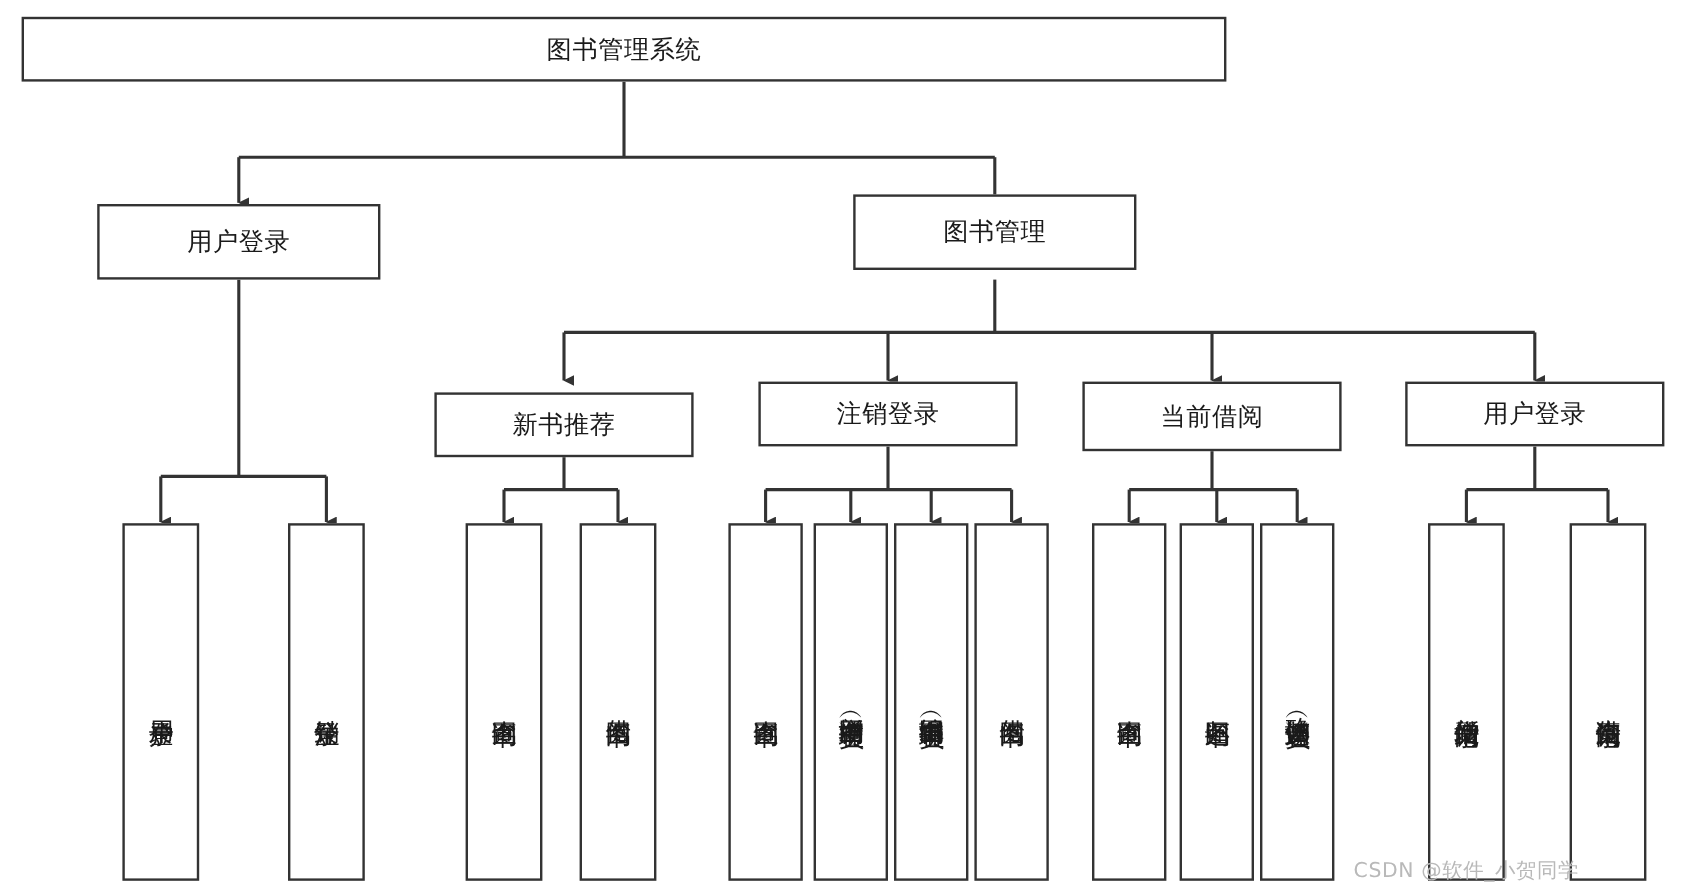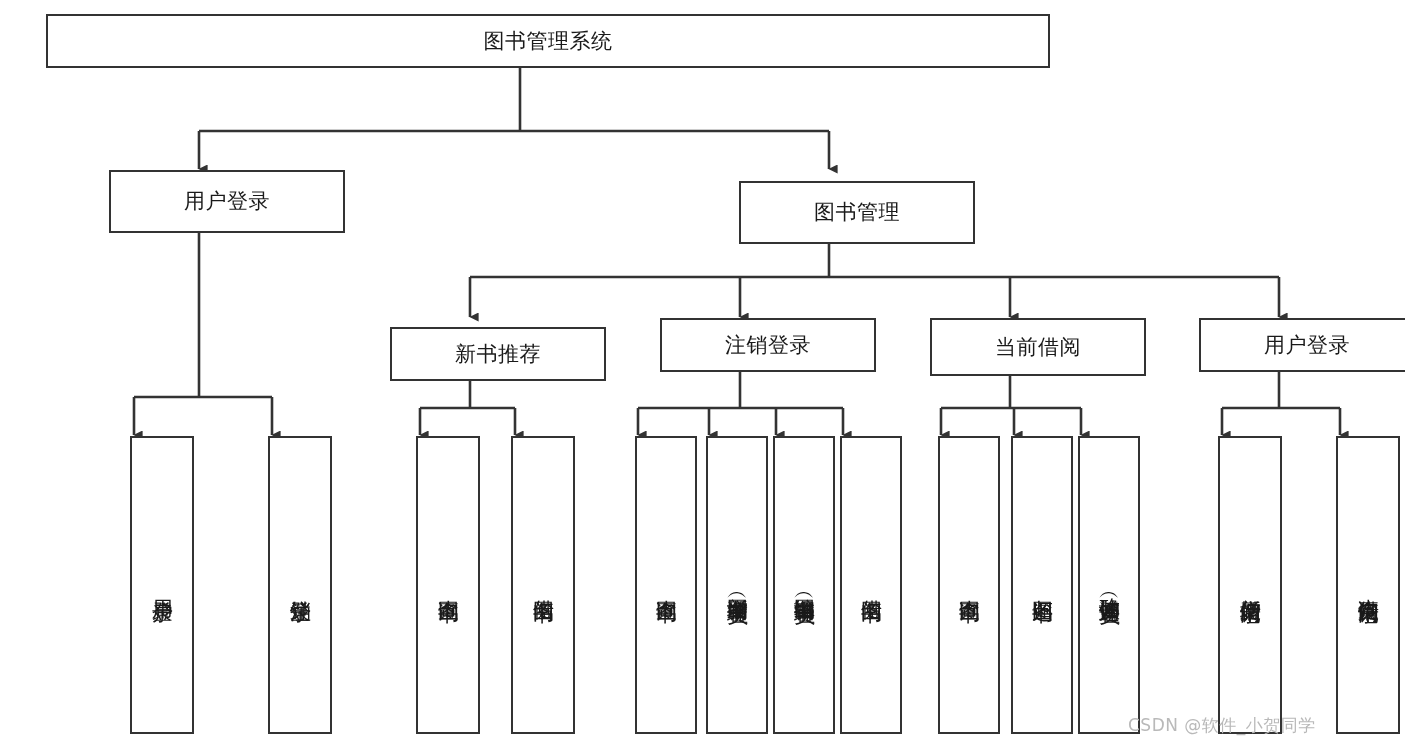--- a/index.html
+++ b/index.html
@@ -27,21 +27,20 @@
   }
   .node {
     position: absolute;
     box-sizing: border-box;
     background: #ffffff;
     border: 2px solid #333333;
     display: flex;
     align-items: center;
     justify-content: center;
     color: #1a1a1a;
-    margin-left: 28px;
   }
   .node.horiz {
     font-size: 21px;
     line-height: 1.25;
     letter-spacing: 0.5px;
   }
   .node.vert {
     font-size: 21px;
     line-height: 1.18;
     letter-spacing: 1px;
@@ -111,21 +110,21 @@
       </g>
   </svg>
 
   <div id="nodes-layer">
       <div class="node horiz" style="left: 18px; top: 14px; width: 1004px; height: 54px;">
         <span class="label">图书管理系统</span>
       </div>
       <div class="node horiz" style="left: 81px; top: 170px; width: 236px; height: 63px;">
         <span class="label">用户登录</span>
       </div>
-      <div class="node horiz" style="left: 711px; top: 181px; width: 236px; height: 63px;">
+      <div class="node horiz" style="left: 711px; top: 162px; width: 236px; height: 63px;">
         <span class="label">图书管理</span>
       </div>
       <div class="node horiz" style="left: 362px; top: 327px; width: 216px; height: 54px;">
         <span class="label">新书推荐</span>
       </div>
       <div class="node horiz" style="left: 632px; top: 318px; width: 216px; height: 54px;">
         <span class="label">注销登录</span>
       </div>
       <div class="node horiz" style="left: 902px; top: 318px; width: 216px; height: 58px;">
         <span class="label">当前借阅</span>

